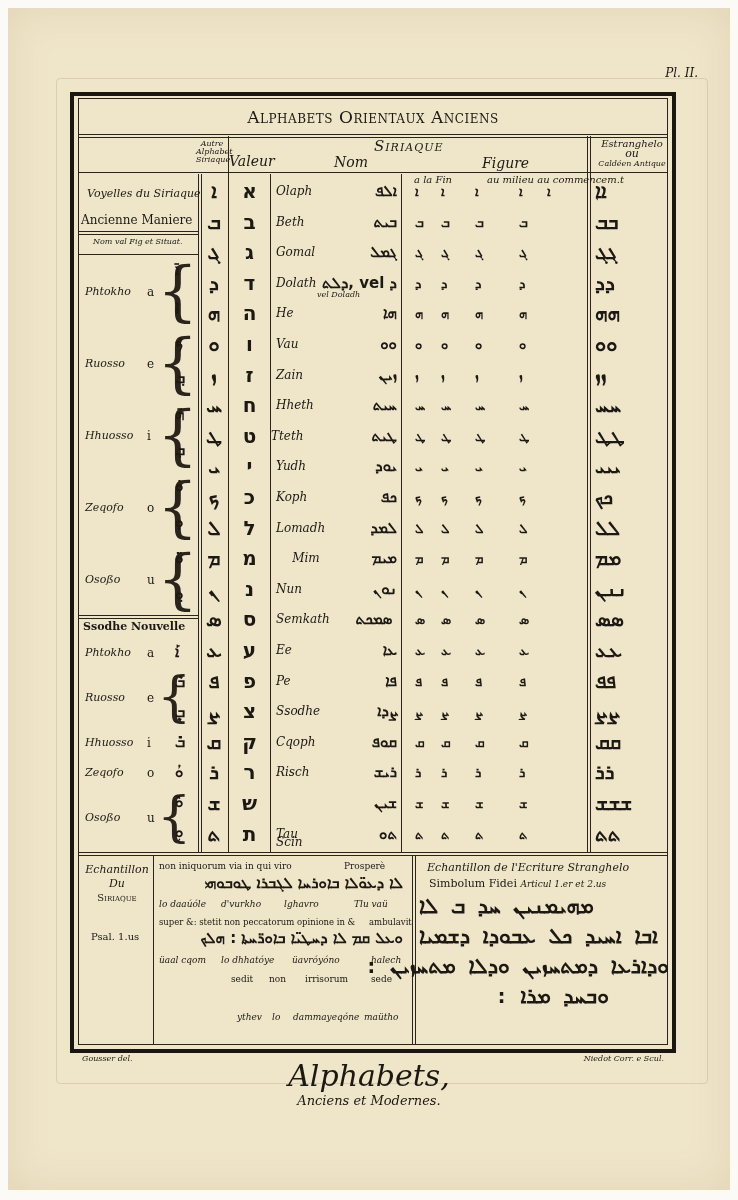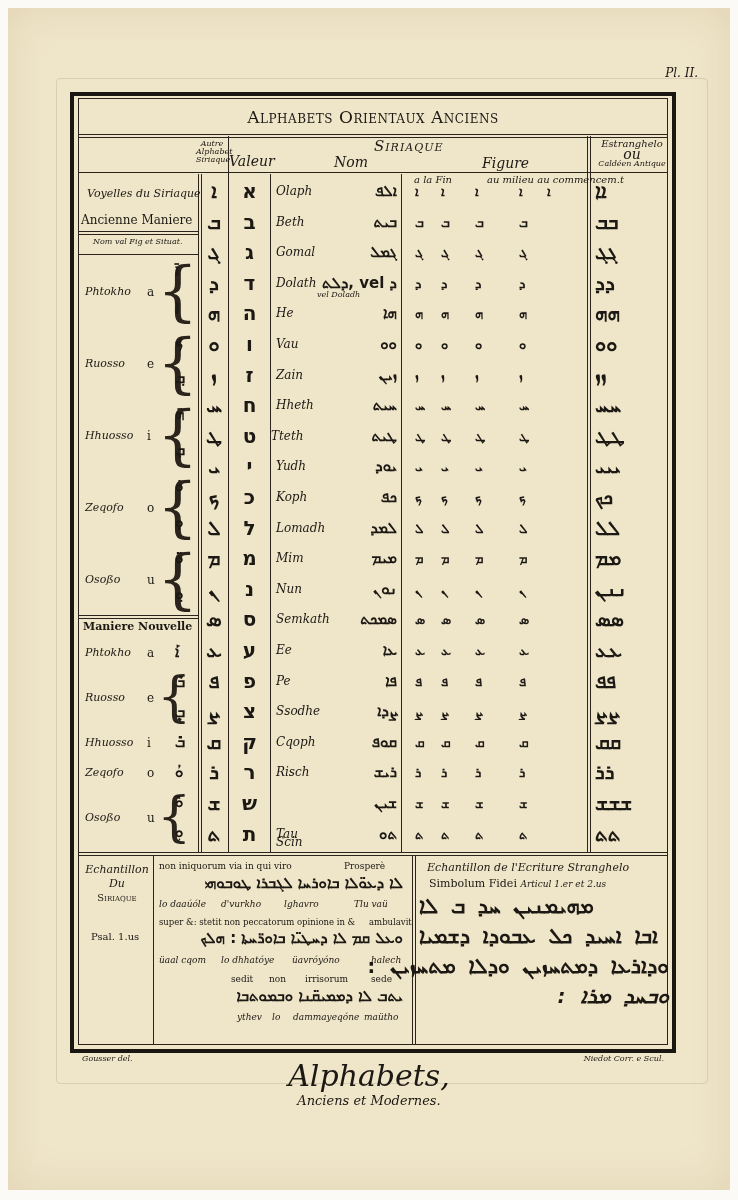--- a/index.html
+++ b/index.html
@@ -58,21 +58,21 @@
       <div>Autre</div>
       <div>Alphabet</div>
       <div>Siriaque</div>
     </div>
     <div class="abs it" style="left:150px;top:54px;font-size:14px;">Valeur</div>
     <div class="abs it" style="left:295px;top:38px;font-size:15px;font-variant:small-caps;letter-spacing:1px;">Siriaque</div>
     <div class="abs it" style="left:255px;top:55px;font-size:14px;">Nom</div>
     <div class="abs it" style="left:403px;top:56px;font-size:14px;">Figure</div>
     <div class="abs hdr-small" style="left:513px;top:40px;width:80px;font-size:10px;line-height:10px;">
       <div>Estranghelo</div>
-      <div style="font-size:14px;">ou</div>
+      <div style="font-size:11px;">ou</div>
       <div style="font-size:8px;">Caldéen Antique</div>
     </div>
     <div class="hline" style="left:0;right:0;top:73px;"></div>
 
     <div class="vline2" style="left:119px;top:75px;height:678px;"></div>
     <div class="vline" style="left:149px;top:37px;height:716px;"></div>
     <div class="vline" style="left:191px;top:75px;height:678px;"></div>
     <div class="vline" style="left:322px;top:75px;height:678px;"></div>
     <div class="vline2" style="left:508px;top:37px;height:716px;"></div>
 
@@ -107,21 +107,21 @@
         <div class="vowel" style="left: 96px; top: 378px;">ܘ̇</div>
         <div class="vowel" style="left: 96px; top: 414px;">ܘ̣</div>
         <div class="left-label" style="left: 6px; top: 474px;">Osoßo</div>
         <div class="left-label" style="left: 68px; top: 474px; font-style: normal; font-size: 12px;">u</div>
         <div class="brace" style="left: 78px; top: 444px; font-size: 64.8px; line-height: 72px;">{</div>
         <div class="vowel" style="left: 96px; top: 450px;">ܘ̈</div>
         <div class="vowel" style="left: 96px; top: 486px;">ܘ݂</div>
       </div>
 
     <div class="hline2" style="left:0;width:119px;top:516px;"></div>
-    <div class="left-label" style="left:4px;top:521px;font-style:normal;font-size:11px;font-weight:bold;">Maniere Nouvelle</div>
+    <div class="left-label" style="left:4px;top:521px;font-style:normal;font-size:11px;font-weight:bold;">Ssodhe Nouvelle</div>
 
     <div id="nouvelle-vowels">
         <div class="left-label" style="left: 6px; top: 547px;">Phtokho</div>
         <div class="left-label" style="left: 68px; top: 547px; font-style: normal; font-size: 12px;">a</div>
         <div class="vowel" style="left: 96px; top: 544px;">ܐܰ</div>
         <div class="left-label" style="left: 6px; top: 592px;">Ruosso</div>
         <div class="left-label" style="left: 68px; top: 592px; font-style: normal; font-size: 12px;">e</div>
         <div class="brace" style="left: 78px; top: 568px; font-size: 54px; line-height: 60px;">{</div>
         <div class="vowel" style="left: 96px; top: 574px;">ܒܶ</div>
         <div class="vowel" style="left: 96px; top: 604px;">ܒܷ</div>
@@ -269,21 +269,21 @@
           <div class="cell syr" style="left: 240px; width: 78px;">ܠܡܕ</div>
           <div class="cell fig" style="left: 336px; width: 20px;">ܠ</div>
           <div class="cell fig" style="left: 362px; width: 20px;">ܠ</div>
           <div class="cell fig" style="left: 396px; width: 20px;">ܠ</div>
           <div class="cell fig" style="left: 440px; width: 20px;">ܠ</div>
           <div class="cell est" style="left: 516px; width: 80px;">ܠܠ</div>
         </div>
         <div class="row" style="left: 0px; right: 0px; top: 446.2px;">
           <div class="cell glyph" style="left: 121px; width: 28px;;font-family:&quot;DejaVu Sans&quot;,sans-serif">ܡ</div>
           <div class="cell glyph hebrew" style="left: 150px; width: 41px;">מ</div>
-          <div class="cell name" style="left: 197px; width: 60px;">Mim</div>
+          <div class="cell name" style="left: 197px; width: 60px; text-align: center;">Mim</div>
           <div class="cell syr" style="left: 240px; width: 78px;">ܡܝܡ</div>
           <div class="cell fig" style="left: 336px; width: 20px;">ܡ</div>
           <div class="cell fig" style="left: 362px; width: 20px;">ܡ</div>
           <div class="cell fig" style="left: 396px; width: 20px;">ܡ</div>
           <div class="cell fig" style="left: 440px; width: 20px;">ܡ</div>
           <div class="cell est" style="left: 516px; width: 80px;">ܡܡ</div>
         </div>
         <div class="row" style="left: 0px; right: 0px; top: 476.8px;">
           <div class="cell glyph" style="left: 121px; width: 28px;;font-family:&quot;DejaVu Sans&quot;,sans-serif">ܢ</div>
           <div class="cell glyph hebrew" style="left: 150px; width: 41px;">נ</div>
@@ -292,21 +292,21 @@
           <div class="cell fig" style="left: 336px; width: 20px;">ܢ</div>
           <div class="cell fig" style="left: 362px; width: 20px;">ܢ</div>
           <div class="cell fig" style="left: 396px; width: 20px;">ܢ</div>
           <div class="cell fig" style="left: 440px; width: 20px;">ܢ</div>
           <div class="cell est" style="left: 516px; width: 80px;">ܢܢܢ</div>
         </div>
         <div class="row" style="left: 0px; right: 0px; top: 507.4px;">
           <div class="cell glyph" style="left: 121px; width: 28px;;font-family:&quot;DejaVu Sans&quot;,sans-serif">ܣ</div>
           <div class="cell glyph hebrew" style="left: 150px; width: 41px;">ס</div>
           <div class="cell name" style="left: 197px; width: 60px;">Semkath</div>
-          <div class="cell syr" style="left: 240px; width: 78px;">ܣܡܟܬ</div>
+          <div class="cell syr" style="left: 256px; width: 78px; text-align: center;">ܣܡܟܬ</div>
           <div class="cell fig" style="left: 336px; width: 20px;">ܣ</div>
           <div class="cell fig" style="left: 362px; width: 20px;">ܣ</div>
           <div class="cell fig" style="left: 396px; width: 20px;">ܣ</div>
           <div class="cell fig" style="left: 440px; width: 20px;">ܣ</div>
           <div class="cell est" style="left: 516px; width: 80px;">ܣܣ</div>
         </div>
         <div class="row" style="left: 0px; right: 0px; top: 538px;">
           <div class="cell glyph" style="left: 121px; width: 28px;;font-family:&quot;DejaVu Sans&quot;,sans-serif">ܥ</div>
           <div class="cell glyph hebrew" style="left: 150px; width: 41px;">ע</div>
           <div class="cell name" style="left: 197px; width: 60px;">Ee</div>
@@ -410,34 +410,33 @@
     <div class="sample-syr" style="left:84px;top:830px;direction:rtl;width:240px;text-align:right;">ܘܥܠ ܩܡ ܠܐ ܕܚܛܝ̈ܐ ܒܐܘܪ̈ܚܬܐ : ܗܠܟ</div>
     <div class="sample-tr" style="left:80px;top:856px;">üaal cqom</div>
     <div class="sample-tr" style="left:142px;top:856px;">lo dhhatóye</div>
     <div class="sample-tr" style="left:213px;top:856px;">üavróyóno</div>
     <div class="sample-tr" style="left:292px;top:856px;">halech</div>
 
     <div class="sample-small" style="left:152px;top:875px;">sedit</div>
     <div class="sample-small" style="left:190px;top:875px;">non</div>
     <div class="sample-small" style="left:226px;top:875px;">irrisorum</div>
     <div class="sample-small" style="left:292px;top:875px;">sede</div>
-    <div class="sample-syr" style="left:84px;top:888px;direction:rtl;width:240px;text-align:right;">ܝܬܒ ܠܐ ܕܡܡܝܩ̈ܢܐ ܘܒܡܘܬܒܐ</div>
     <div class="sample-tr" style="left:158px;top:913px;">ythev</div>
     <div class="sample-tr" style="left:193px;top:913px;">lo</div>
     <div class="sample-tr" style="left:214px;top:913px;">dammayeqóne</div>
     <div class="sample-tr" style="left:285px;top:913px;">maütho</div>
 
     <div class="abs it" style="left:348px;top:762px;font-size:11px;white-space:nowrap;">Echantillon de l'Ecriture Stranghelo</div>
     <div class="abs" style="left:350px;top:778px;font-size:11px;white-space:nowrap;">
       <span>Simbolum Fidei</span>
       <span class="it" style="font-size:9px;">Articul 1.er et 2.us</span>
     </div>
     <div class="est-line" style="left:340px;top:795px;width:250px;direction:rtl;text-align:left;">ܡܗܝܡܢܝܢ ܚܕ ܒ ܠܐ</div>
     <div class="est-line" style="left:340px;top:855px;width:250px;direction:rtl;text-align:left;">ܘܕܐܪܥܐ ܕܡܬܚܙܝܢ ܘܕܠܐ ܡܬܚܙܝܢ :</div>
     <div class="est-line" style="left:340px;top:825px;width:250px;direction:rtl;text-align:left;">ܐܒܐ ܐܚܝܕ ܟܠ ܥܒܘܕܐ ܕܫܡܝܐ</div>
-    <div class="est-line" style="left:340px;top:885px;width:250px;direction:rtl;text-align:right;font-style:italic;">ܘܒܚܕ ܡܪܐ :</div>
+    <div class="est-line" style="left:348px;top:885px;width:250px;direction:rtl;text-align:center;">ܘܒܚܕ ܡܪܐ :</div>
   </div>
 </div>
 
 <div class="abs it" style="left:82px;top:1054px;font-size:8px;">Gousser del.</div>
 <div class="abs it" style="right:74px;top:1054px;font-size:8px;">Niedot Corr. e Scul.</div>
 <div class="caption" style="top:1058px;font-size:30px;font-family:'DejaVu Serif',serif;">Alphabets,</div>
 <div class="caption" style="top:1093px;font-size:13px;">Anciens et Modernes.</div>
 
 </body></html>

